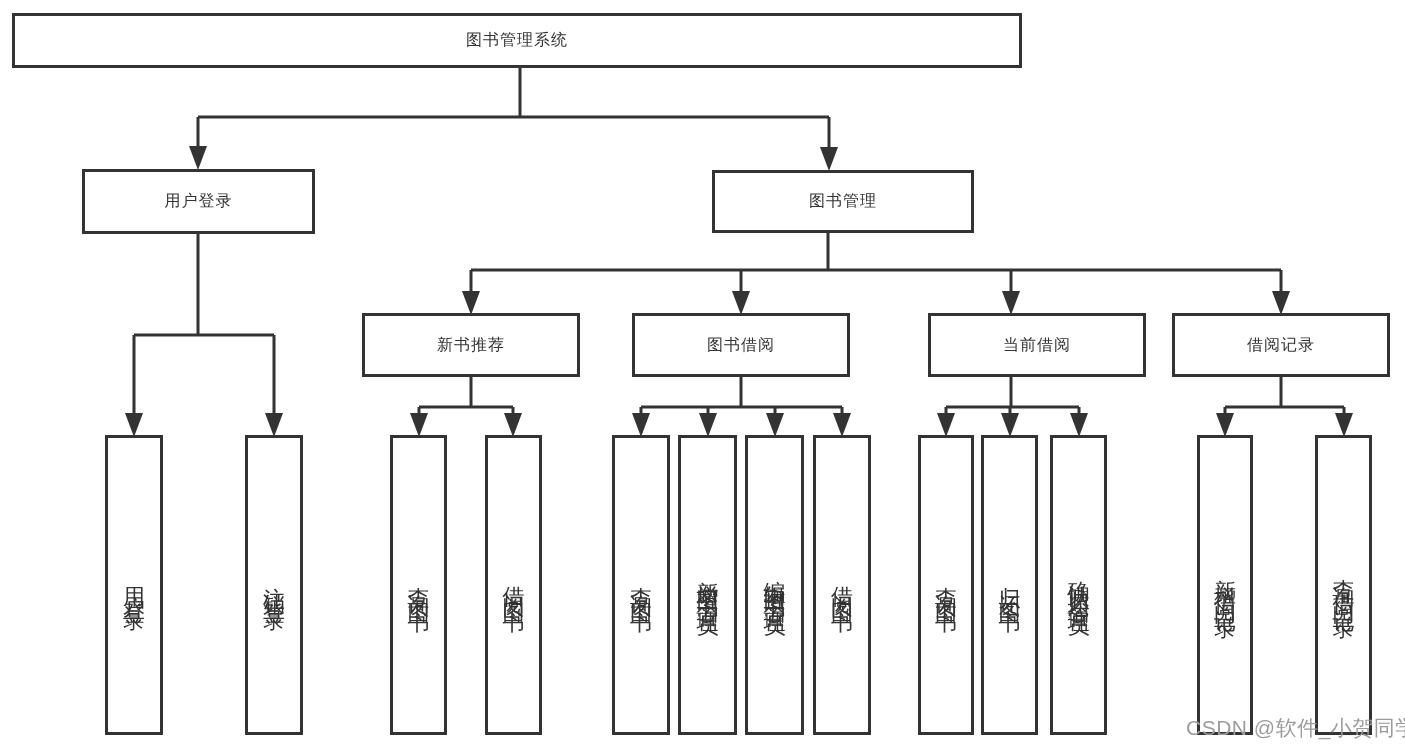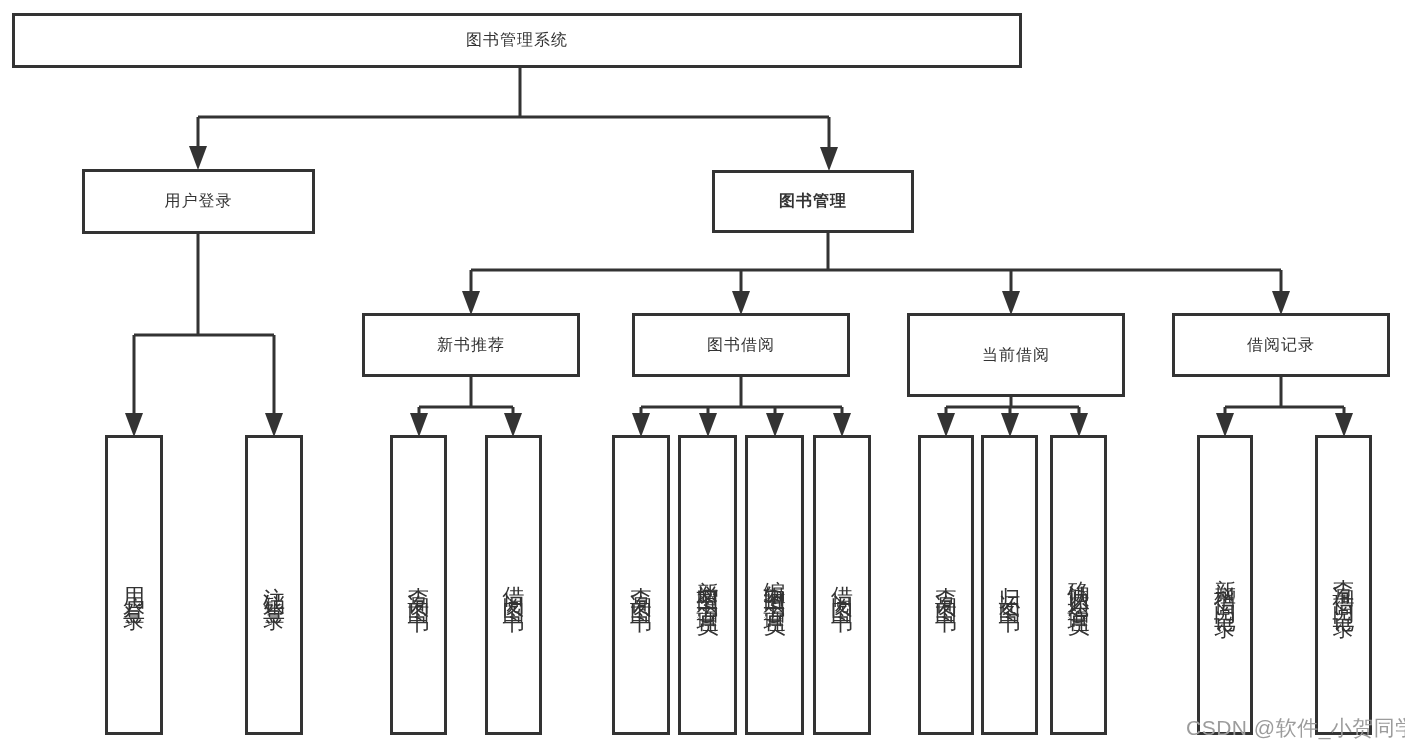--- a/index.html
+++ b/index.html
@@ -129,25 +129,25 @@
     <g>
       <path d="M1281 377 V407 M1225 407 H1344 M1225 407 V418 M1344 407 V418"></path>
       <polygon points="1225,437 1216,413 1234,413"></polygon>
       <polygon points="1344,437 1335,413 1353,413"></polygon>
     </g>
   </svg>
 
   <div class="hbox" style="left:12px; top:13px; width:1010px; height:55px;">图书管理系统</div>
 
   <div class="hbox" style="left:82px; top:169px; width:233px; height:65px;">用户登录</div>
-  <div class="hbox" style="left:712px; top:170px; width:202px; height:63px;font-weight:bold;">图书管理</div>
+  <div class="hbox" style="left:712px; top:170px; width:262px; height:63px;">图书管理</div>
 
   <div class="hbox" style="left:632px; top:313px; width:218px; height:64px;">图书借阅</div>
   <div class="hbox" style="left:362px; top:313px; width:218px; height:64px;">新书推荐</div>
-  <div class="hbox" style="left:907px; top:313px; width:218px; height:84px;">当前借阅</div>
+  <div class="hbox" style="left:928px; top:313px; width:218px; height:64px;">当前借阅</div>
   <div class="hbox" style="left:1172px; top:313px; width:218px; height:64px;">借阅记录</div>
 
   <div class="vbox" style="left:105px; width:58px;">用户登录</div>
   <div class="vbox" style="left:245px; width:58px;">注销登录</div>
 
   <div class="vbox" style="left:390px; width:57px;">查询图书</div>
   <div class="vbox" style="left:485px; width:57px;">借阅图书</div>
 
   <div class="vbox" style="left:612px; width:58px;">查询图书</div>
   <div class="vbox" style="left:678px; width:59px; letter-spacing:5px;">新增图书（管理员）</div>

